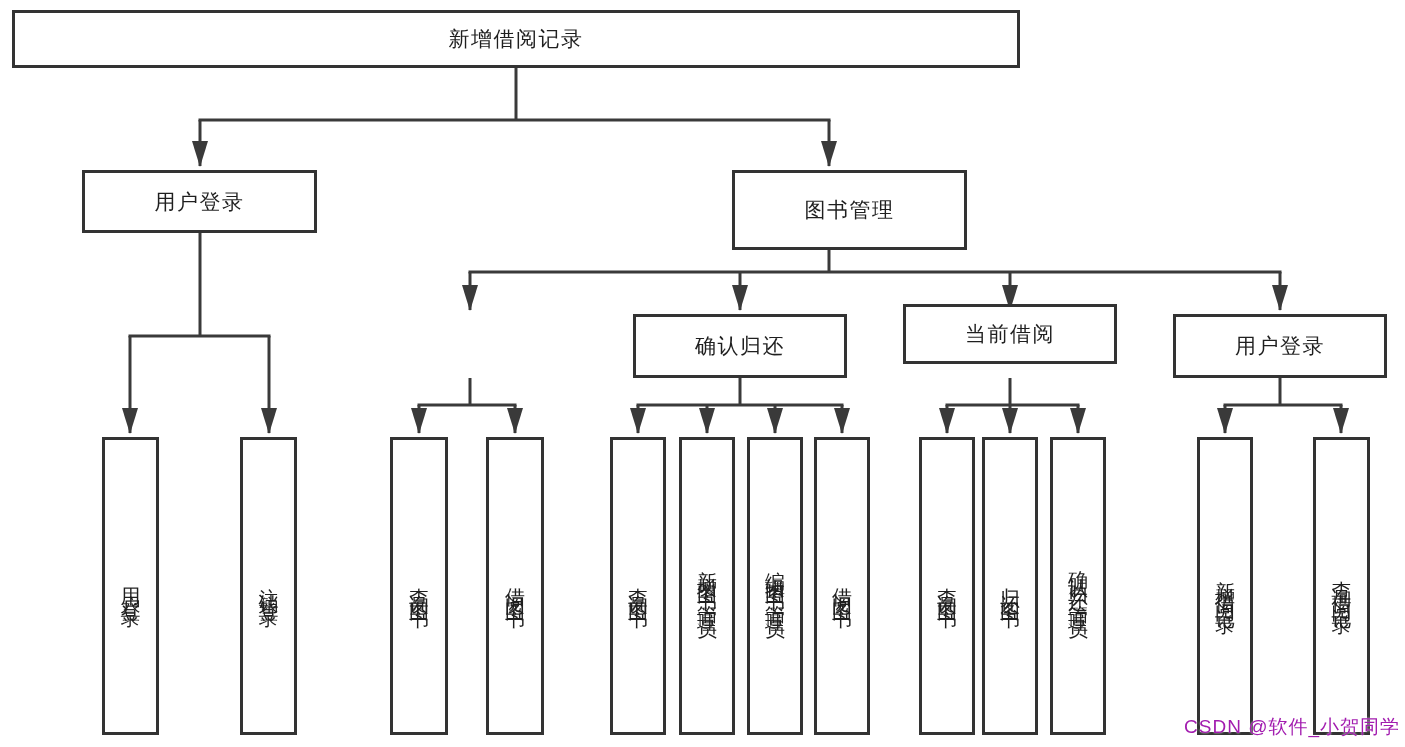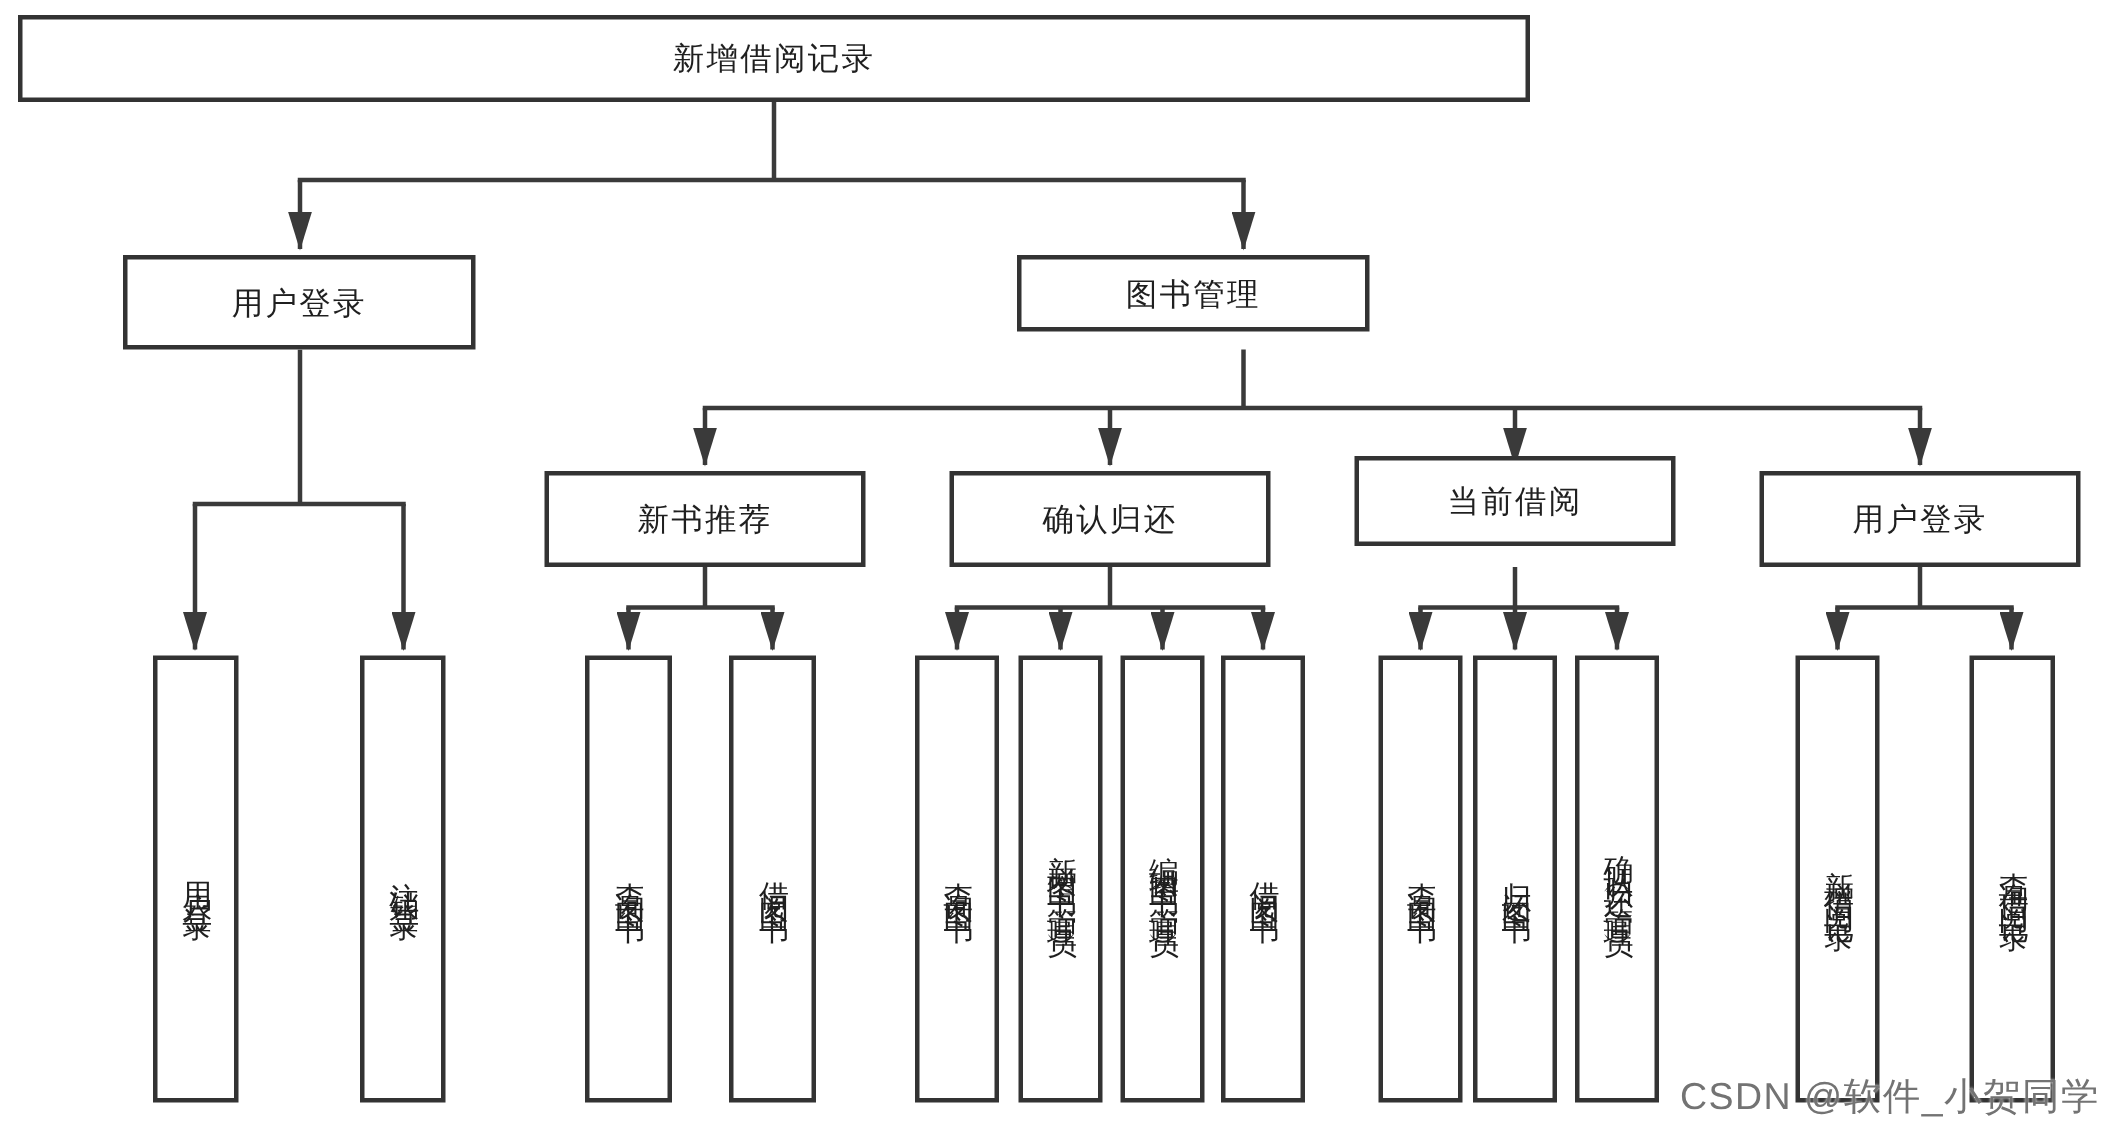--- a/index.html
+++ b/index.html
@@ -25,21 +25,21 @@
     text-orientation:mixed;
     font-size:20px;
     letter-spacing:7px;
     line-height:1.15;
     white-space:nowrap;
   }
   
   #n-root{left:12px;top:10px;width:1008px;height:58px;}
   
   #l2-0{left:82px;top:170px;width:235px;height:63px;}
-  #l2-1{left:678px;top:170px;width:235px;height:51px;}
+  #l2-1{left:732px;top:170px;width:235px;height:80px;}
   
   #l3-0{left:363px;top:314px;width:214px;height:64px;}
   #l3-1{left:633px;top:314px;width:214px;height:64px;}
   #l3-2{left:903px;top:304px;width:214px;height:60px;}
   #l3-3{left:1173px;top:314px;width:214px;height:64px;}
   
   .leaf{top:437px;height:298px;}
   #lf-0{left:102px;width:57px;}
   #lf-1{left:240px;width:57px;}
   #lf-2{left:390px;width:58px;}
@@ -49,22 +49,22 @@
   #lf-6{left:747px;width:56px;}
   #lf-7{left:814px;width:56px;}
   #lf-8{left:919px;width:56px;}
   #lf-9{left:982px;width:56px;}
   #lf-10{left:1050px;width:56px;}
   #lf-11{left:1197px;width:56px;}
   #lf-12{left:1313px;width:57px;}
   .watermark{
     position:absolute;
     right:5px;top:714px;
-    font-size:25px;
-    color:#737373;
+    font-size:19px;
+    color:#a21caf;
     letter-spacing:1px;
     text-shadow:0 0 2px #ffffff;
     white-space:nowrap;
   }
 </style>
 </head>
 <body>
 
 <div class="canvas">
 
@@ -127,23 +127,20 @@
     <span class="h-label">新增借阅记录</span>
   </div>
 
   <div class="node" id="l2-0">
     <span class="h-label">用户登录</span>
   </div>
   <div class="node" id="l2-1">
     <span class="h-label">图书管理</span>
   </div>
 
-  <div class="node" id="l3-0">
-    <span class="h-label">新书推荐</span>
-  </div>
   <div class="node" id="l3-1">
     <span class="h-label">确认归还</span>
   </div>
   <div class="node" id="l3-2">
     <span class="h-label">当前借阅</span>
   </div>
   <div class="node" id="l3-3">
     <span class="h-label">用户登录</span>
   </div>
 

